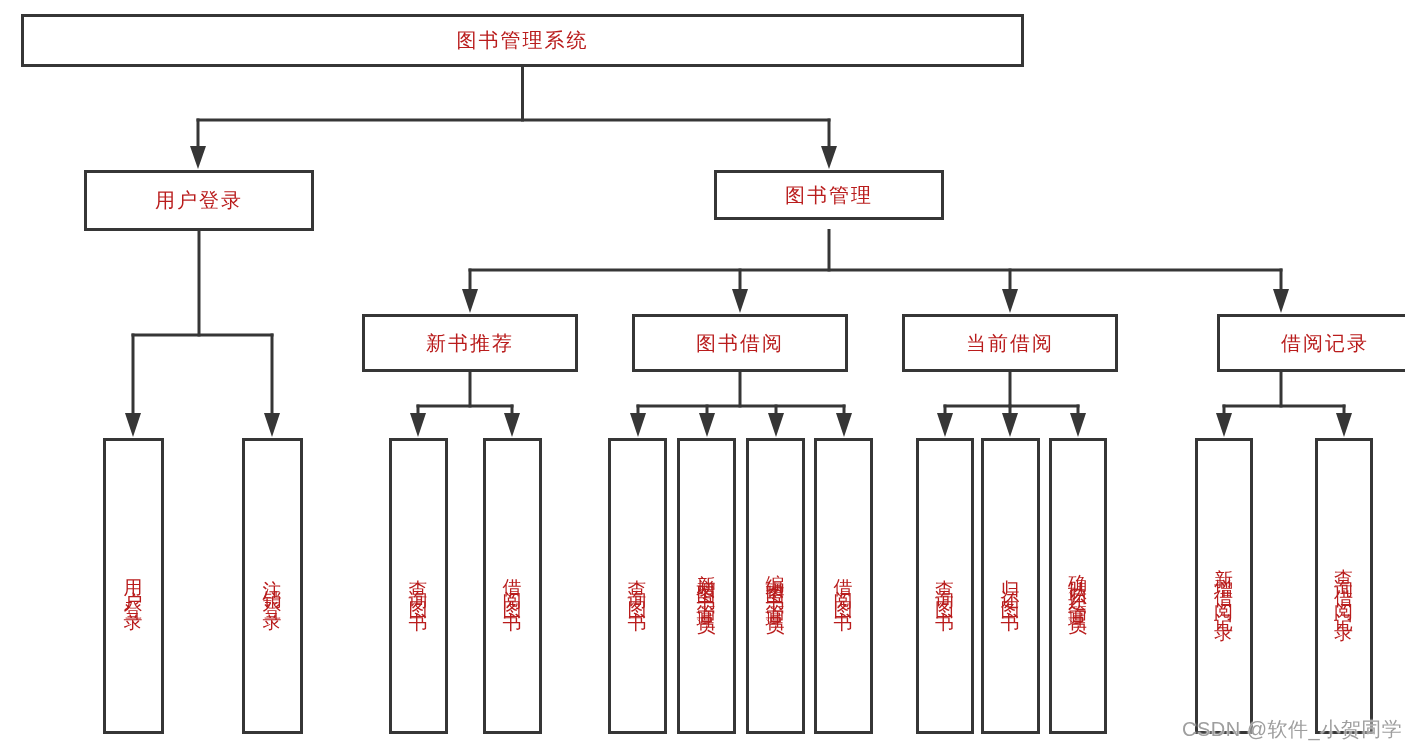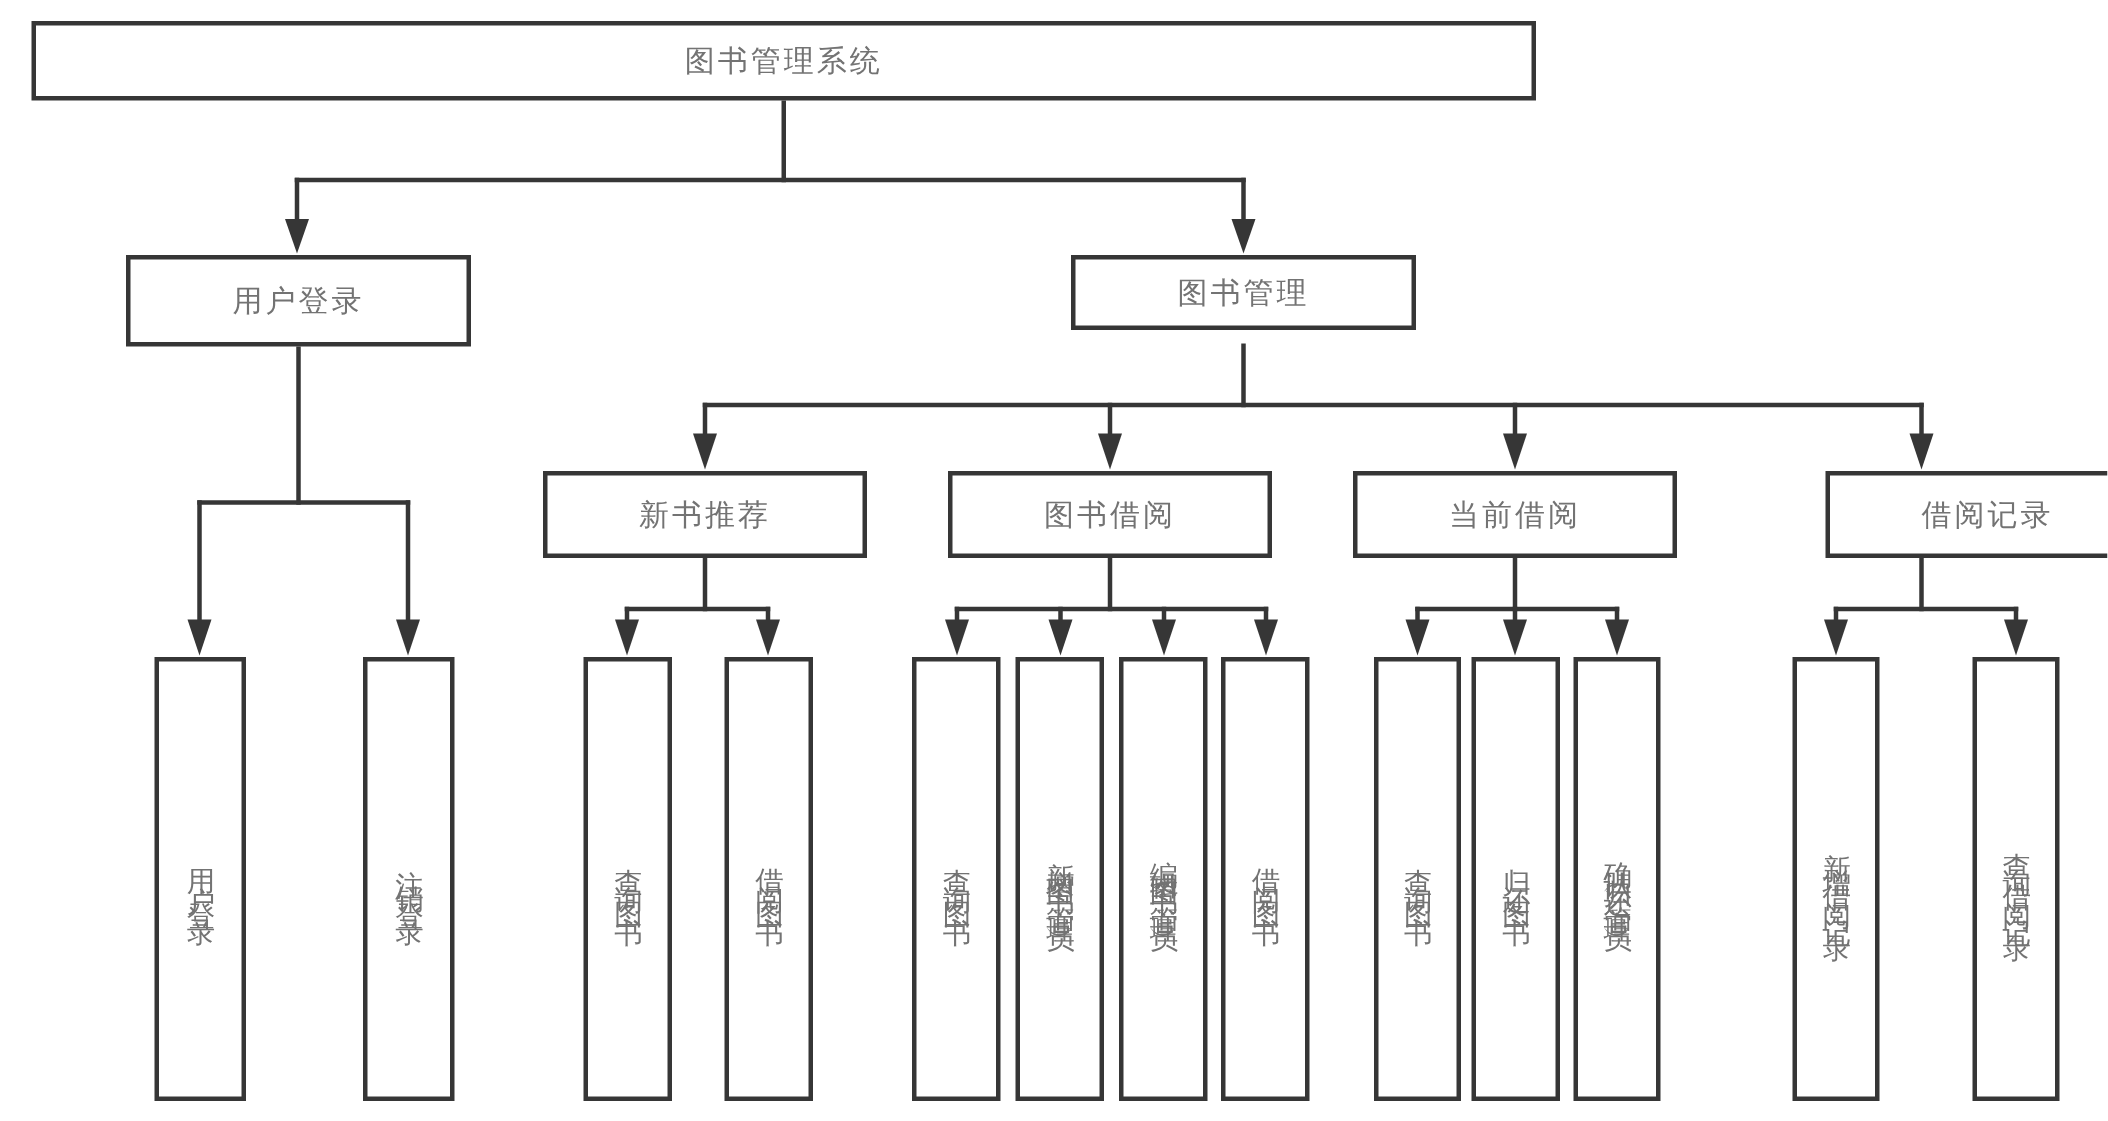--- a/index.html
+++ b/index.html
@@ -17,21 +17,21 @@
     width: 1405px; height: 747px;
   }
   .node {
     position: absolute;
     box-sizing: border-box;
     border: 3px solid #363636;
     background: #ffffff;
     display: flex;
     align-items: center;
     justify-content: center;
-    color: #737373;
+    color: #b91c1c;
     font-size: 20px;
     letter-spacing: 2px;
     z-index: 2;
   }
   .node .label { white-space: nowrap; }
   .vnode { font-size: 19px; letter-spacing: 0; }
   .vnode .label {
     writing-mode: vertical-rl;
     text-orientation: mixed;
     line-height: 1;
@@ -179,14 +179,15 @@
     <span class="label long">确认归还（管理员）</span>
   </div>
 
   <div class="node vnode" style="left:1195px; top:438px; width:58px; height:296px;">
     <span class="label">新增借阅记录</span>
   </div>
   <div class="node vnode" style="left:1315px; top:438px; width:58px; height:296px;">
     <span class="label">查询借阅记录</span>
   </div>
 
+  <div class="watermark">CSDN @软件_小贺同学</div>
 
 </div>
 
 </body></html>

